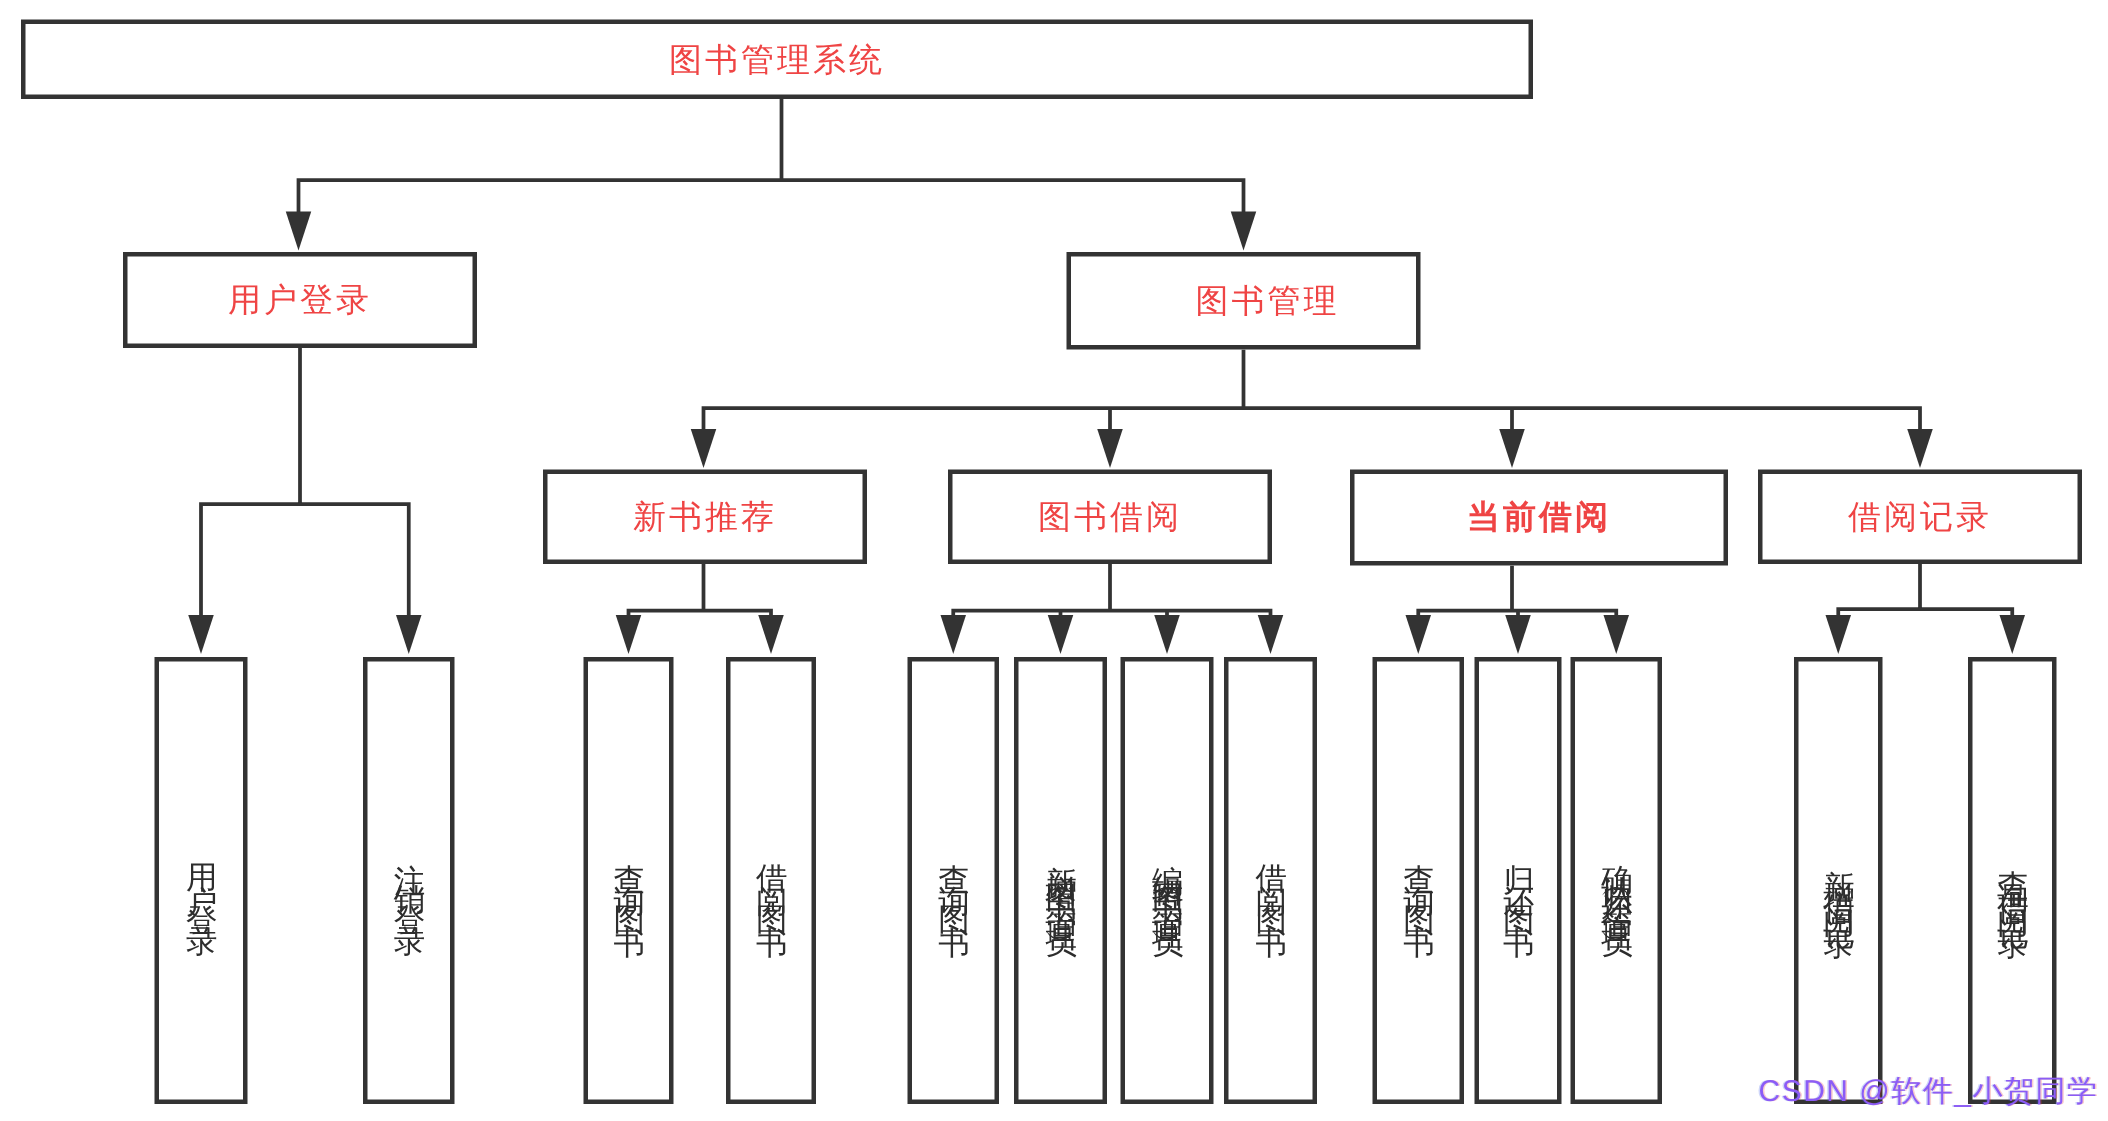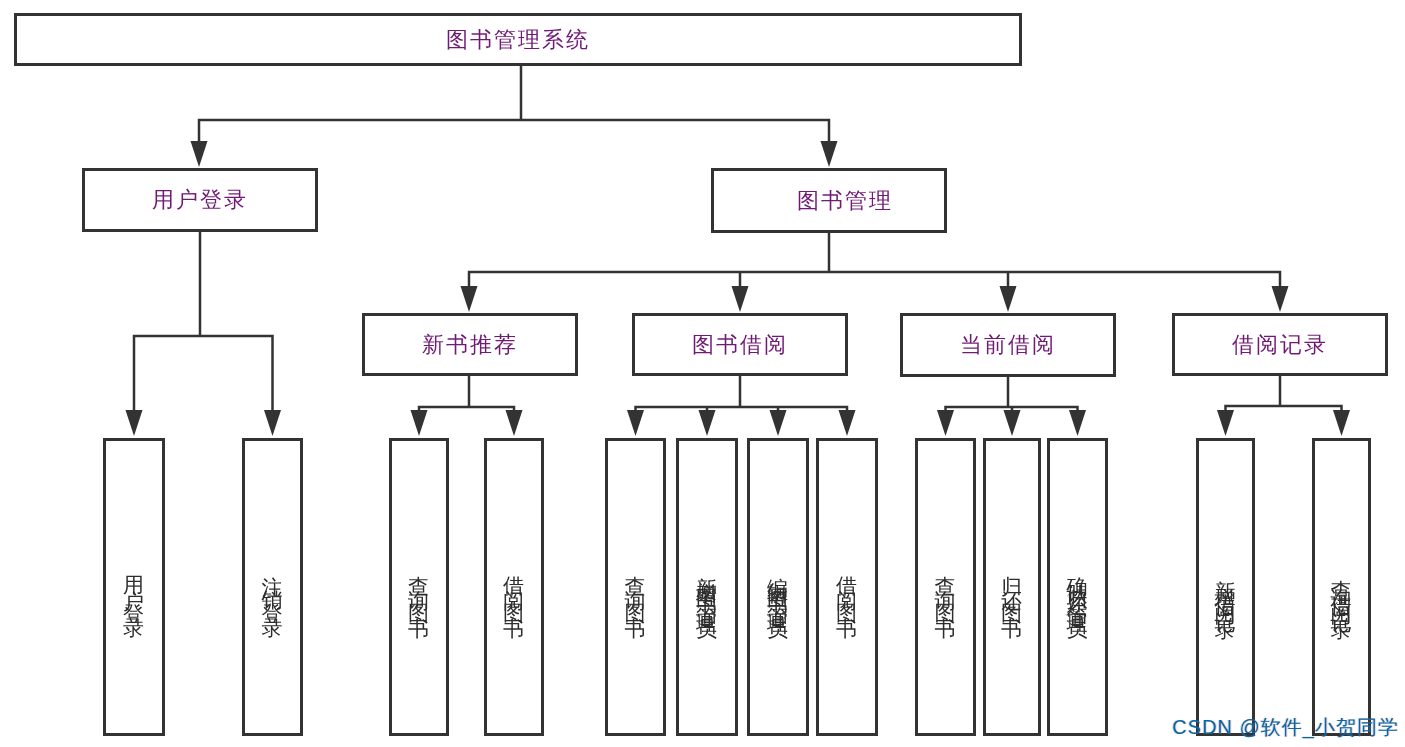--- a/index.html
+++ b/index.html
@@ -10,21 +10,21 @@
     font-family:"Liberation Sans","DejaVu Sans",sans-serif;
     overflow:hidden;
   }
   .wires{position:absolute;left:0;top:0;width:1405px;height:747px;}
   .node{
     position:absolute;
     box-sizing:border-box;
     background:#ffffff;
     border:3px solid #333333;
     display:flex;align-items:center;justify-content:center;
-    color:#701a75;
+    color:#ef4444;
     font-size:22px;
     letter-spacing:2px;
     white-space:nowrap;
   }
   .leaf{
     position:absolute;
     box-sizing:border-box;
     background:#ffffff;
     border:3px solid #333333;
     display:flex;align-items:center;justify-content:center;
@@ -37,21 +37,21 @@
     line-height:1;
     display:block;
   }
   .leaf.loose .vtext{letter-spacing:14px;}
   .leaf.mid   .vtext{letter-spacing:8px;}
   .leaf.tight .vtext{letter-spacing:6px;}
   .watermark{
     position:absolute;
     right:6px;top:714px;
     font-size:20px;
-    color:#0369a1;
+    color:#8b5cf6;
     letter-spacing:1px;
     text-shadow:1px 0 0 rgba(230,60,60,.25), -1px 0 0 rgba(60,90,230,.25);
     white-space:nowrap;
   }
 </style>
 </head>
 <body>
 
 <div class="stage">
 
@@ -105,21 +105,21 @@
   <div class="node" style="left:711px;top:168px;width:236px;height:65px;padding-left:32px;">
     <span>图书管理</span>
   </div>
 
   <div class="node" style="left:632px;top:313px;width:216px;height:63px;">
     <span>图书借阅</span>
   </div>
   <div class="node" style="left:362px;top:313px;width:216px;height:63px;">
     <span>新书推荐</span>
   </div>
-  <div class="node" style="left:900px;top:313px;width:216px;height:64px;">
+  <div class="node" style="left:900px;top:313px;width:252px;height:64px;font-weight:bold;">
     <span>当前借阅</span>
   </div>
   <div class="node" style="left:1172px;top:313px;width:216px;height:63px;">
     <span>借阅记录</span>
   </div>
 
   <div class="leaf loose" style="left:103px;top:438px;width:62px;height:298px;">
     <span class="vtext">用户登录</span>
   </div>
   <div class="leaf loose" style="left:242px;top:438px;width:61px;height:298px;">

